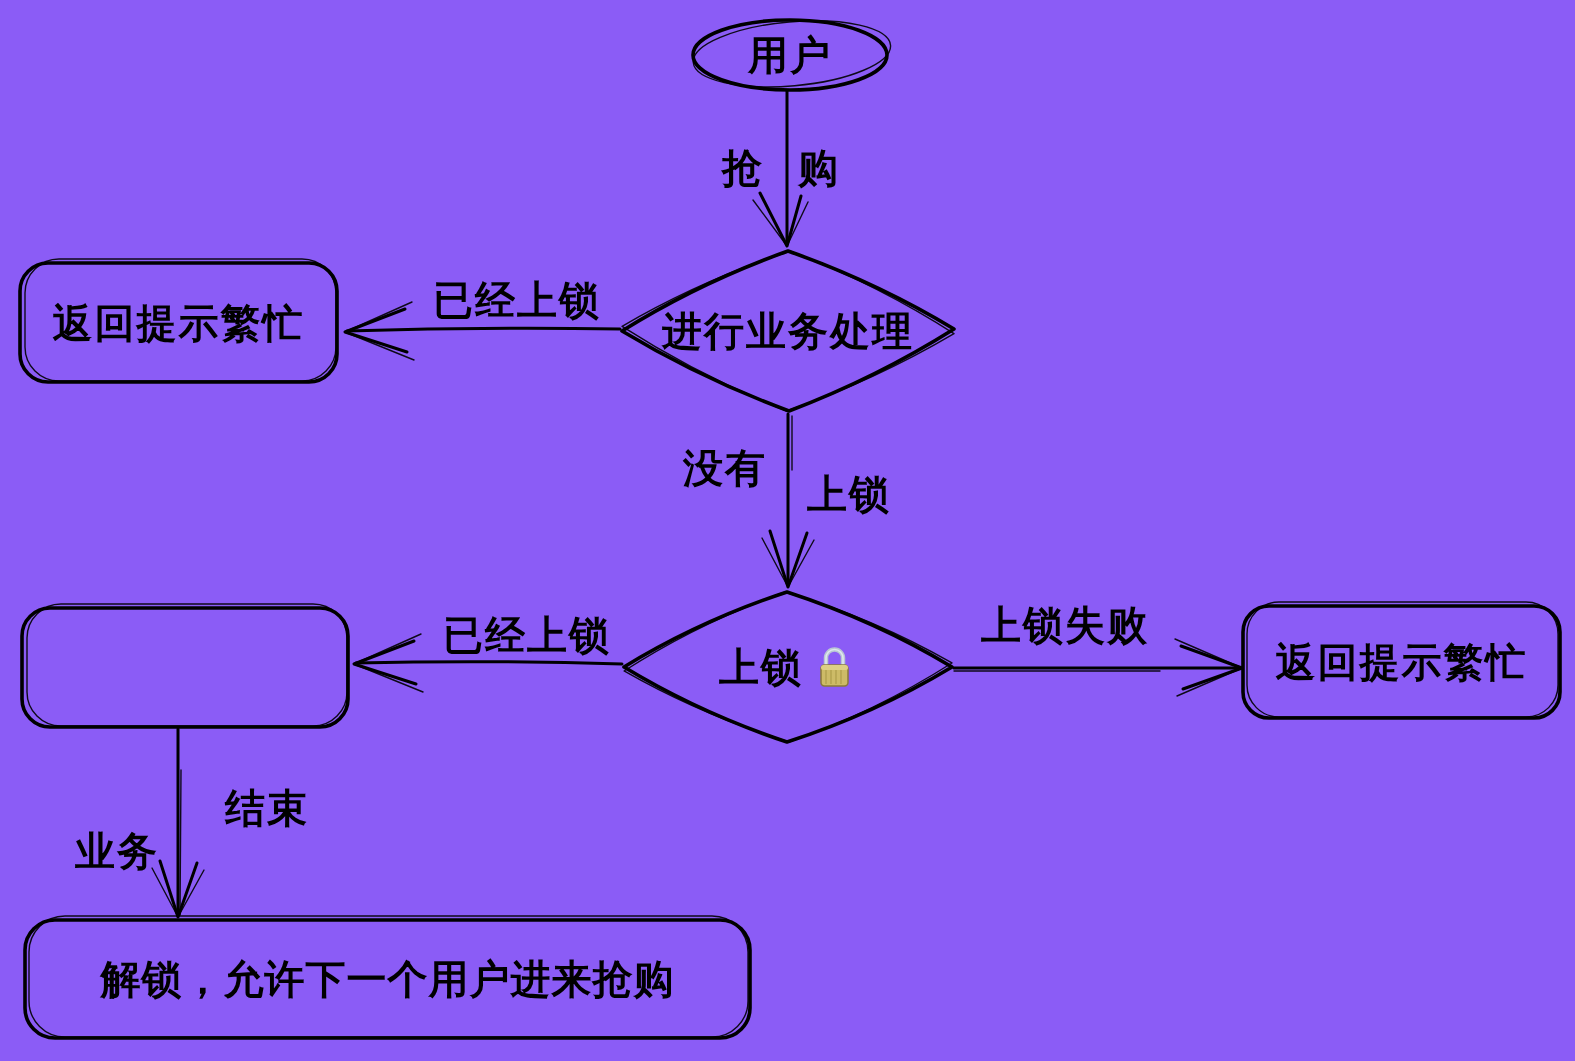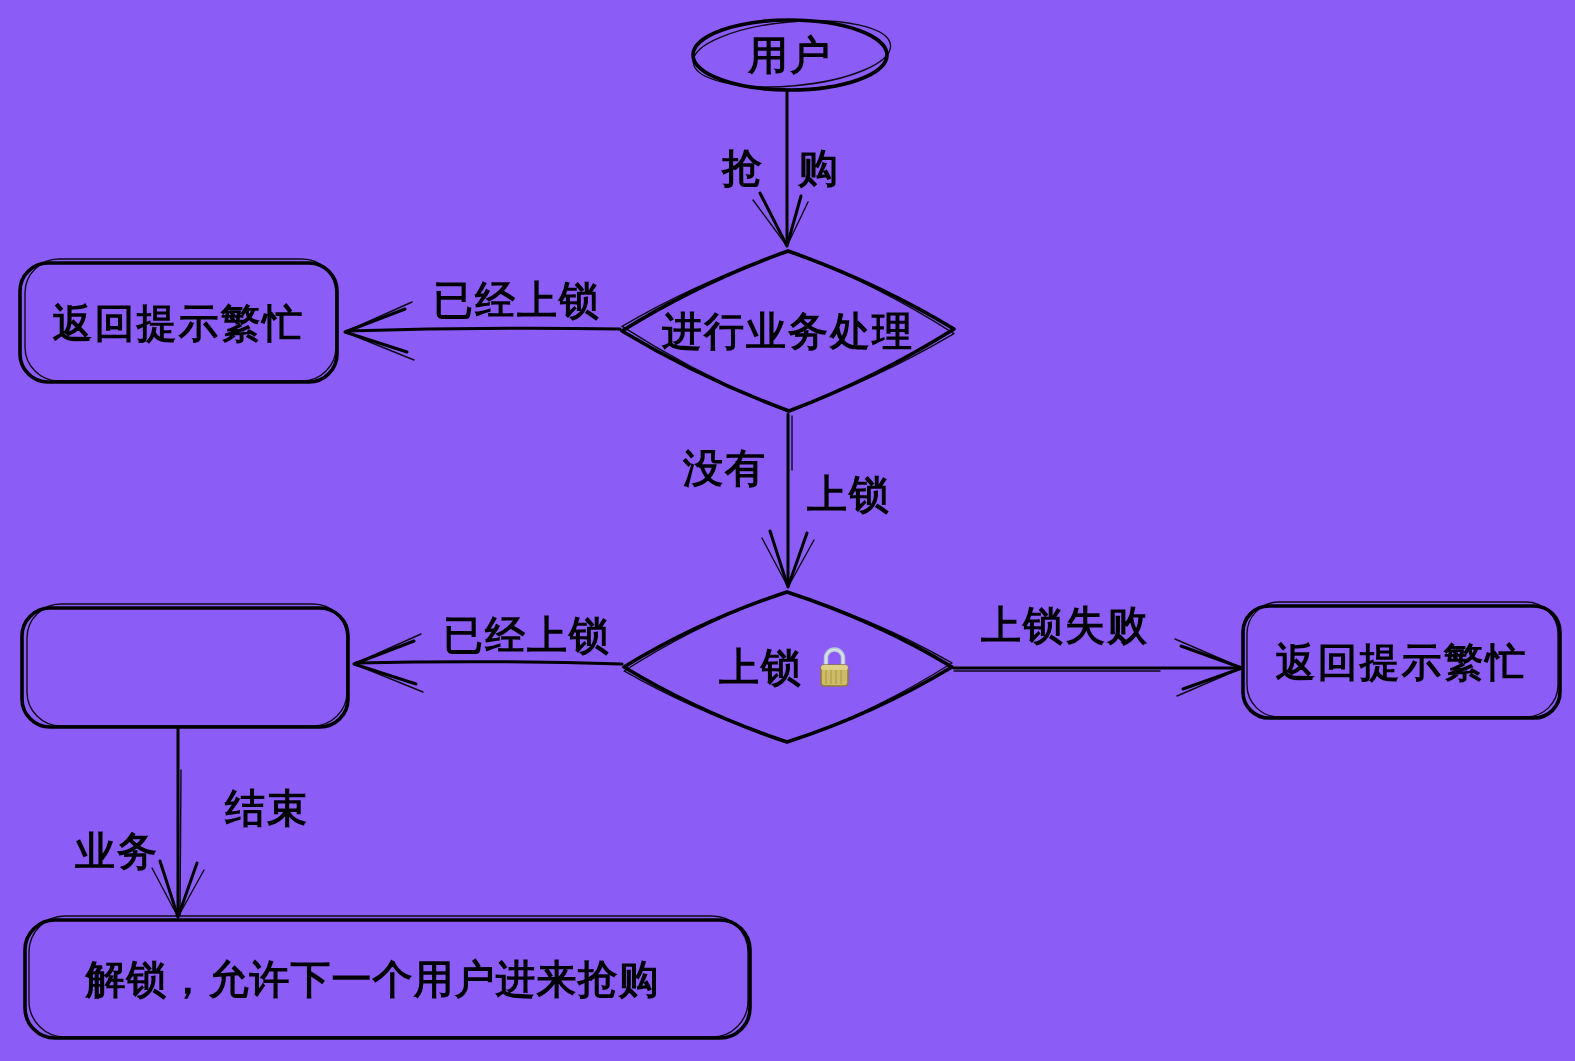--- a/index.html
+++ b/index.html
@@ -154,21 +154,21 @@
       <path d="M15 23 v17 M20 23 v17 M25 23 v17 M30 23 v17" stroke="#b3a14f" stroke-width="1.4"></path>
       <rect x="10" y="21" width="27" height="5" rx="2.5" fill="#ddcf85" stroke="none"></rect>
     </svg>
   </div>
 
 
   <div class="node-lbl" style="left:1243px; top:606px; width:317px; height:112px;">
     <span>返回提示繁忙</span>
   </div>
 
-  <div class="node-lbl" style="left:10px; top:920px; width:725px; height:118px; letter-spacing:1px;">
+  <div class="node-lbl" style="left:25px; top:920px; width:725px; height:118px; letter-spacing:1px;">
     <span>解锁，允许下一个用户进来抢购</span>
   </div>
 
   <div class="edge-lbl" style="left:743px; top:168px;">抢</div>
   <div class="edge-lbl" style="left:819px; top:168px;">购</div>
 
   <div class="edge-lbl" style="left:517px; top:300px;">已经上锁</div>
 
   <div class="edge-lbl" style="left:725px; top:468px;">没有</div>
   <div class="edge-lbl" style="left:849px; top:494px;">上锁</div>

